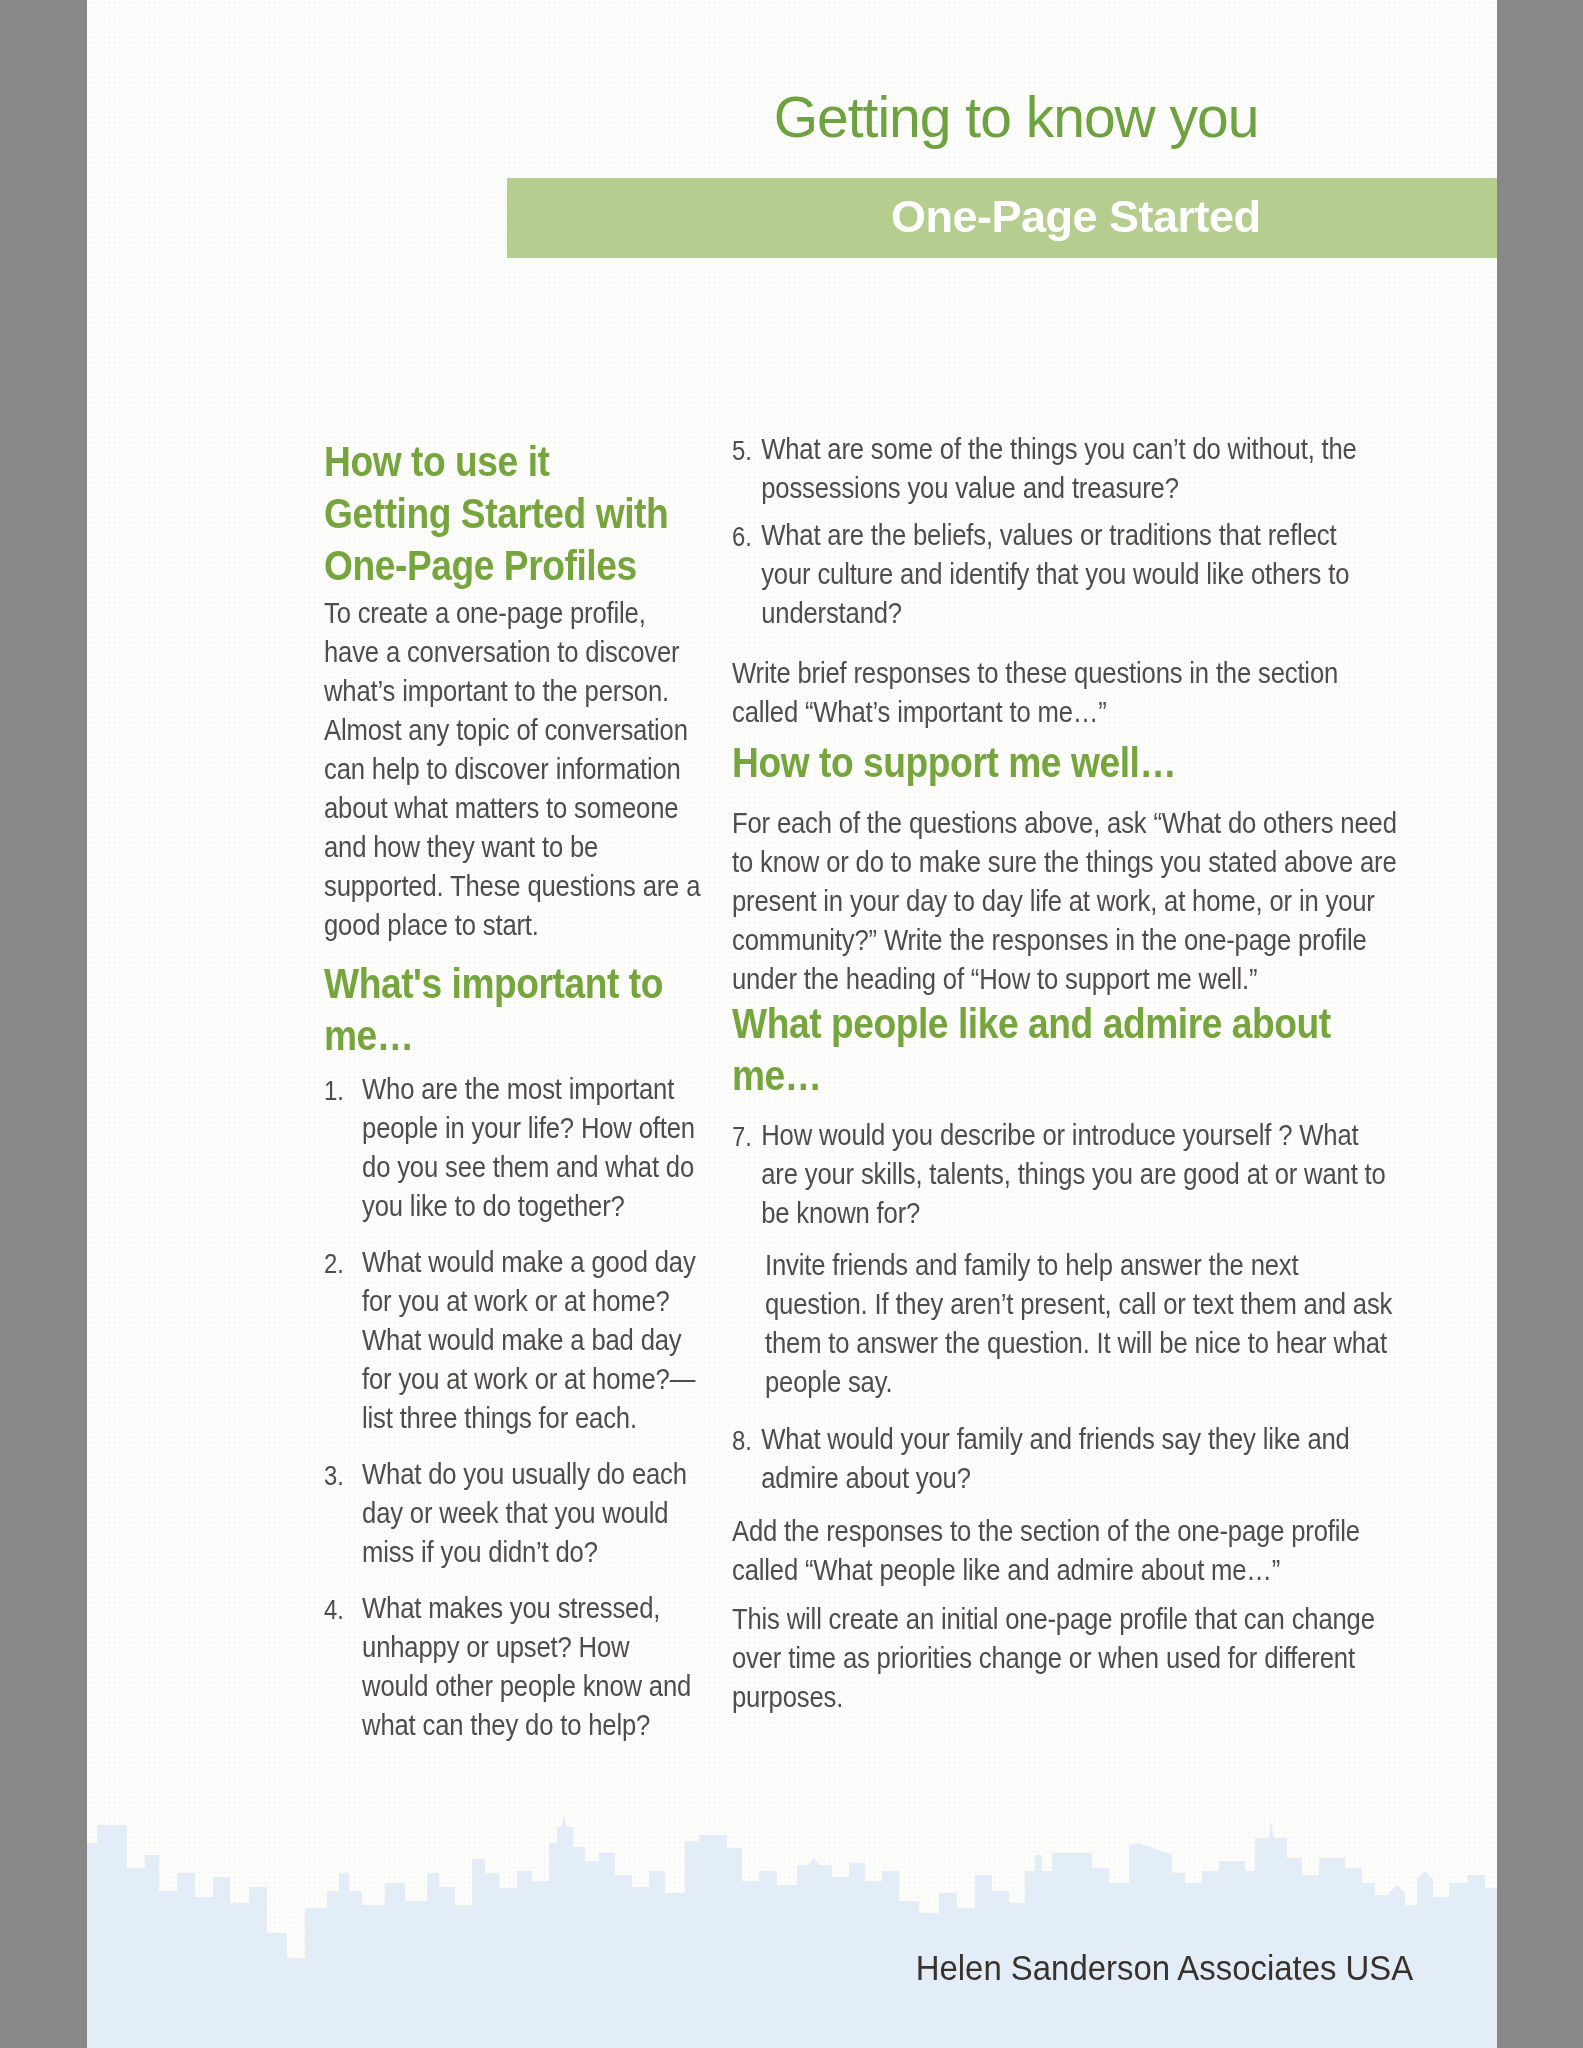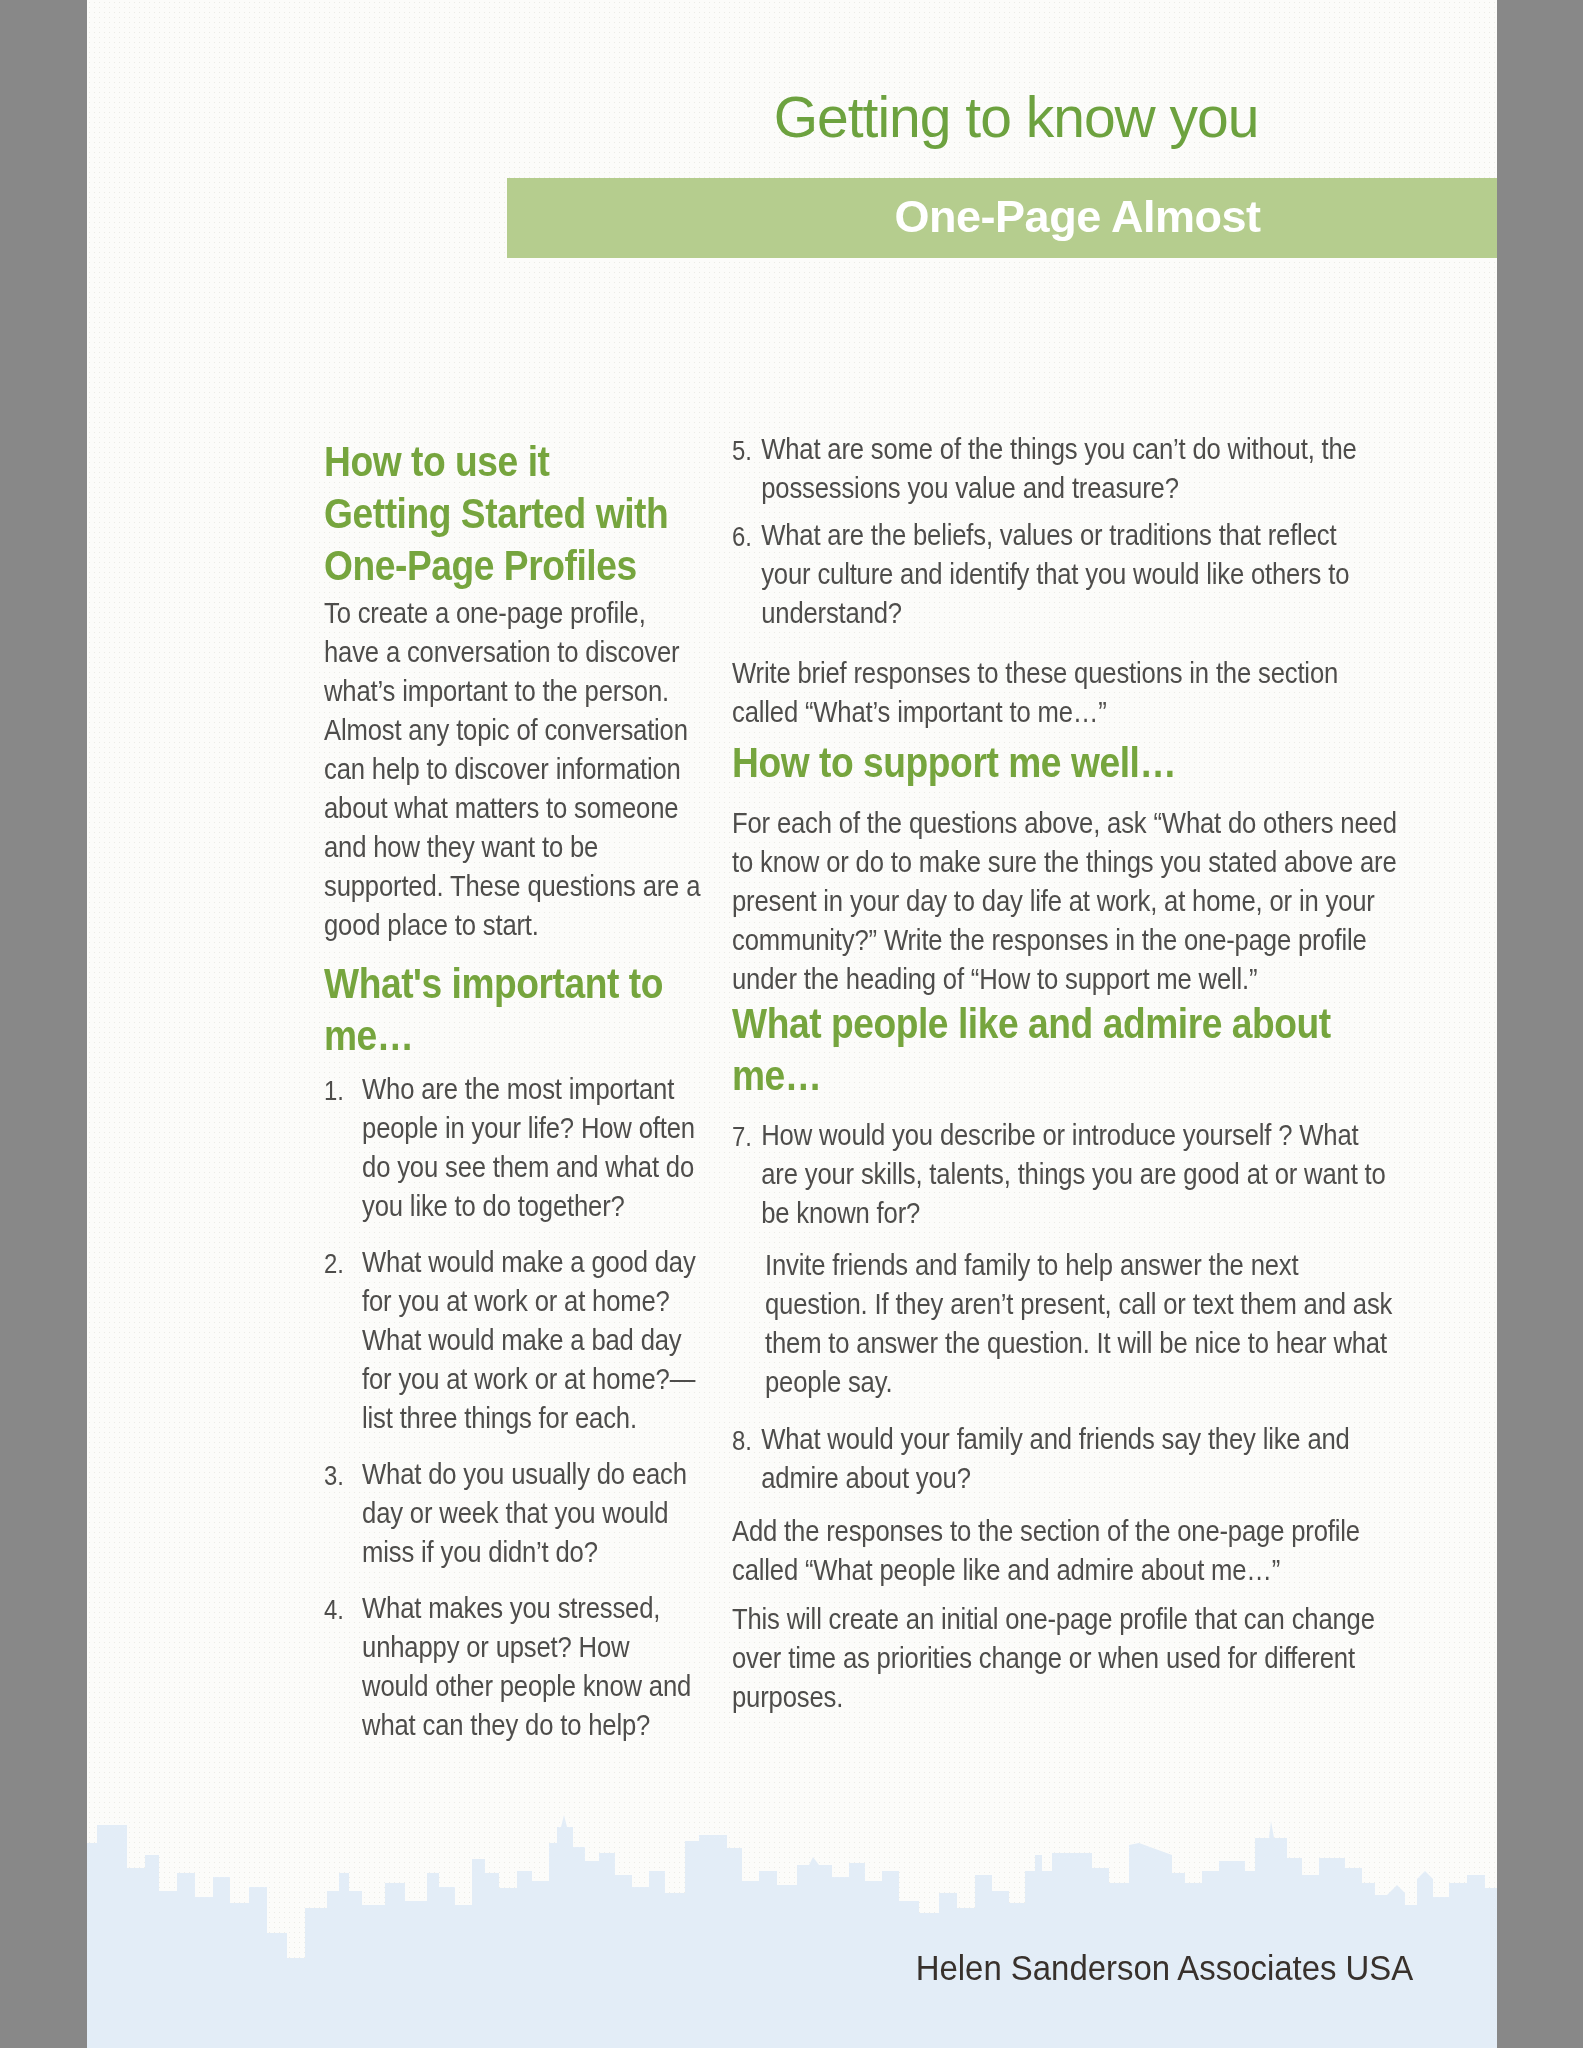--- a/index.html
+++ b/index.html
@@ -73,21 +73,21 @@
     white-space:pre;
   }
 </style>
 </head>
 <body>
 
 <div class="page">
 
   <div class="abs doc-title">Getting to know you</div>
   <div class="abs band"></div>
-  <div class="abs band-label">One-Page Almost</div>
+  <div class="abs band-label">One-Page Started</div>
 
 
   <div class="abs h-green cond" style="top:436px;left:237px;">How to use it</div>
   <div class="abs h-green cond" style="top:488px;left:237px;">Getting Started with
 One-Page Profiles</div>
   <div class="abs body-p cond" style="top:594px;left:237px;">To create a one-page profile,
 have a conversation to discover
 what’s important to the person.
 Almost any topic of conversation
 can help to discover information

